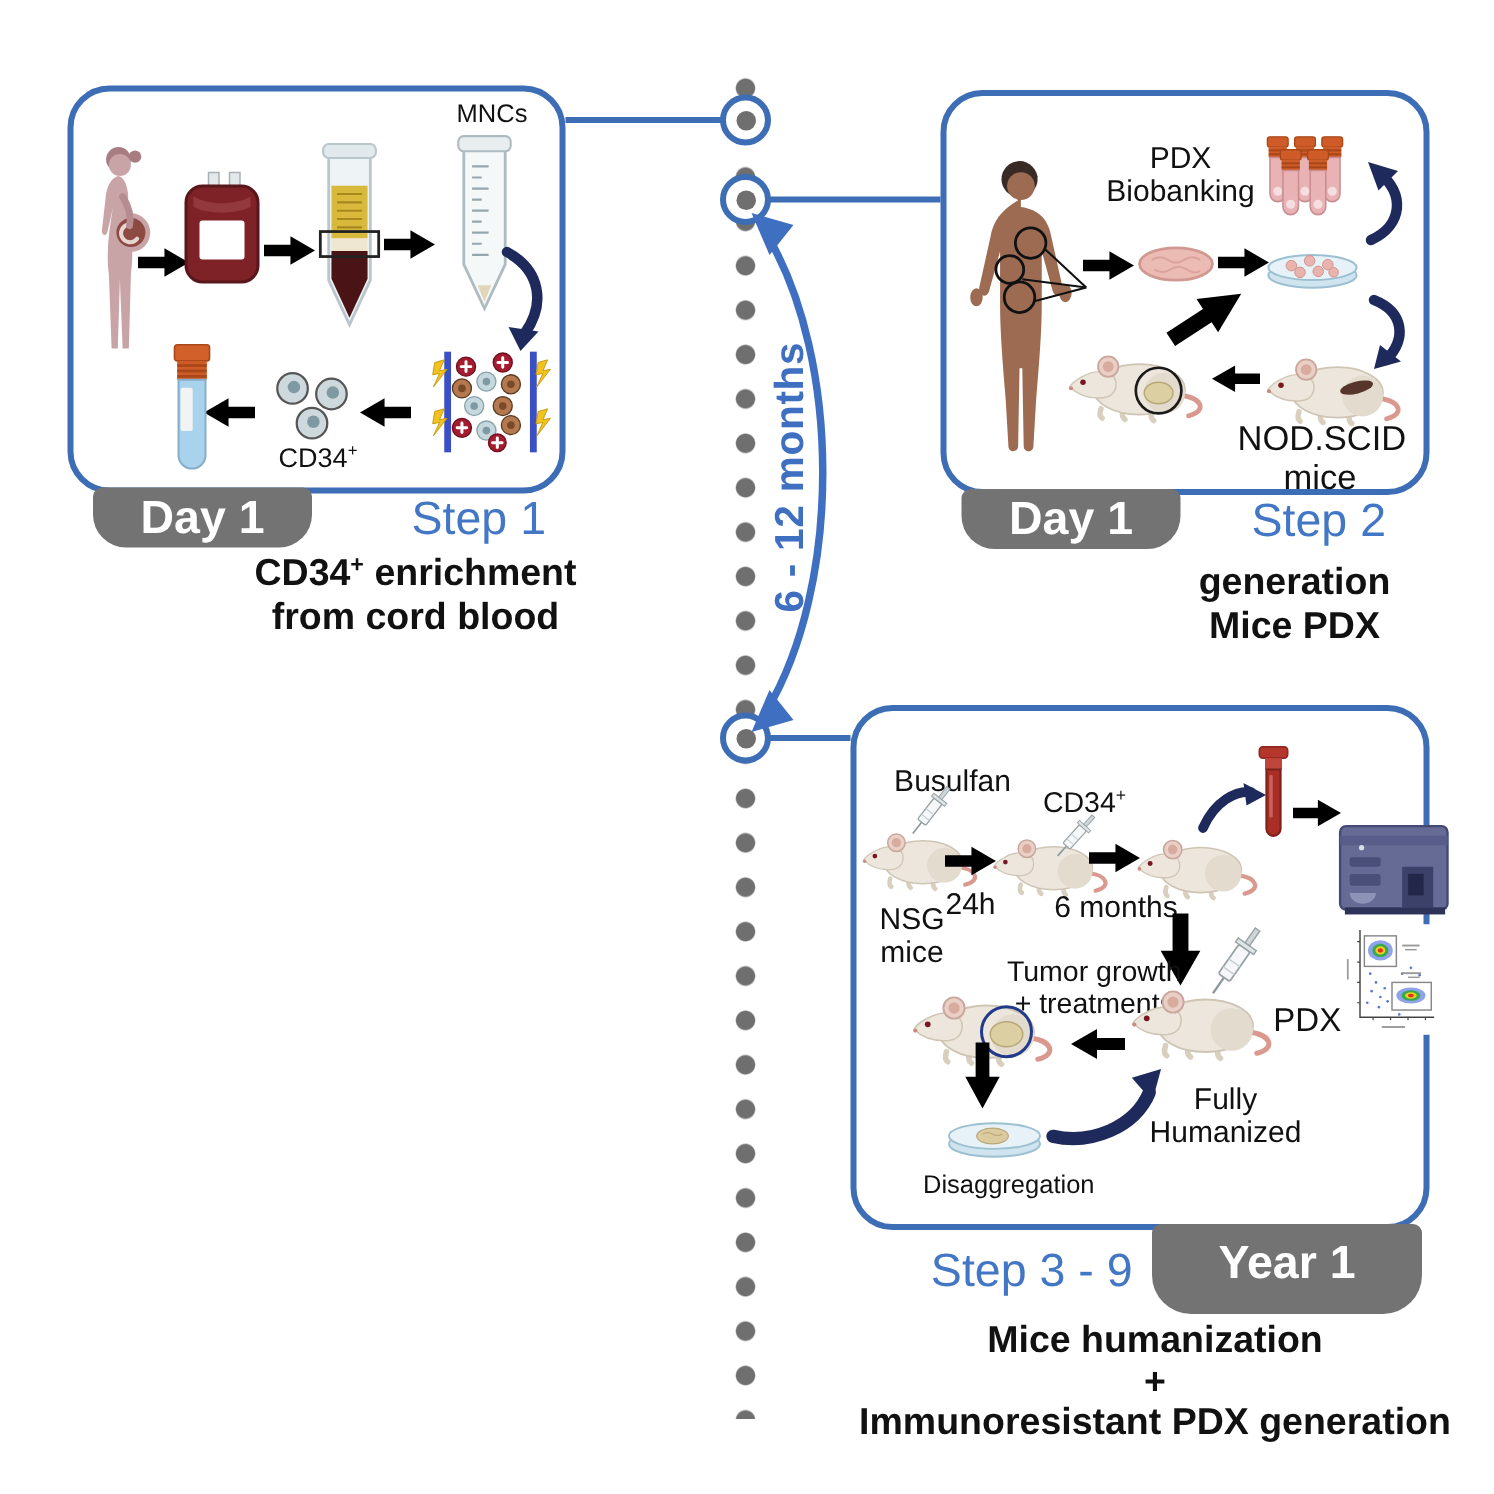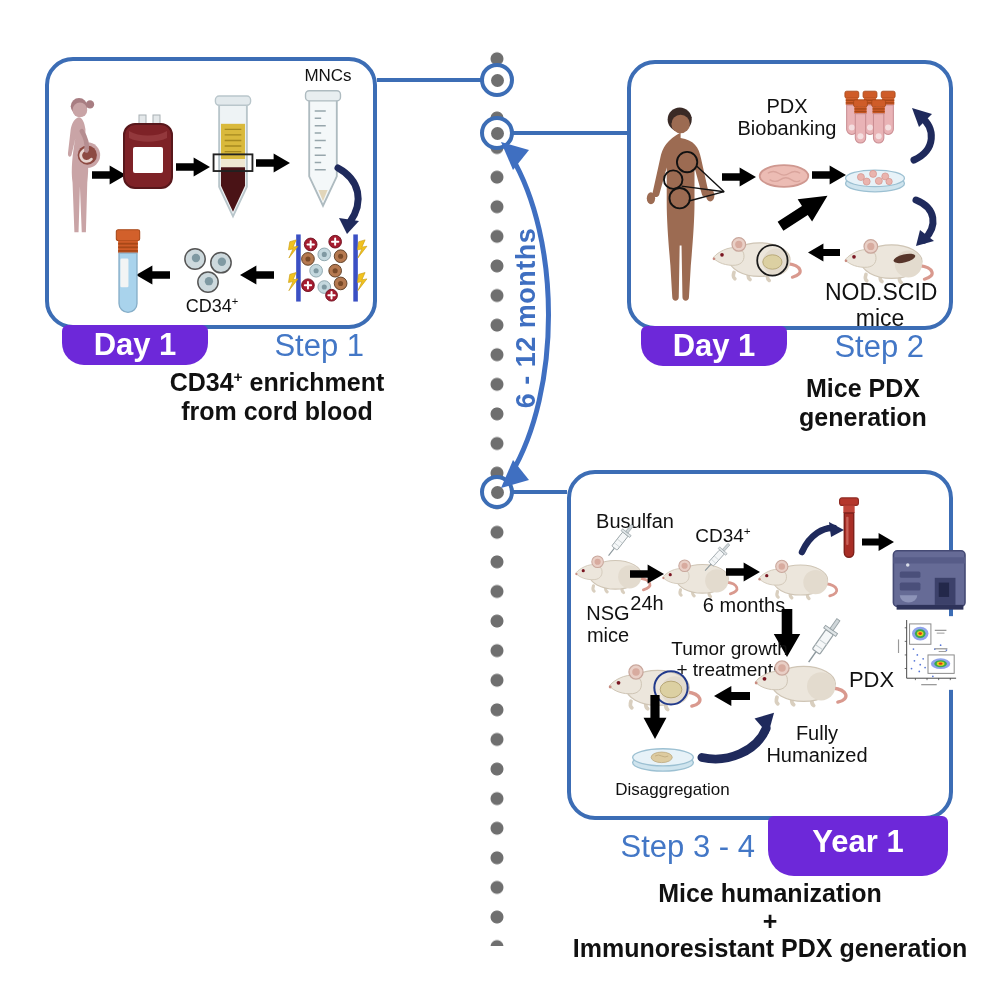--- a/index.html
+++ b/index.html
@@ -3,21 +3,21 @@
 <meta charset="utf-8">
 <style>
   html,body{margin:0;padding:0;background:#fff;}
   #canvas{position:relative;width:996px;height:996px;background:#fff;
           font-family:"Liberation Sans",sans-serif;overflow:hidden;}
   *{box-sizing:border-box;}
   svg{overflow:visible;display:block;}
   .panel{position:absolute;background:#fff;border:4px solid #3c6db5;border-radius:28px;}
   .icon{position:absolute;}
   .lbl{position:absolute;font-weight:normal;color:#111;text-align:center;line-height:1.12;}
-  .badge{position:absolute;background:#6d28d9;color:#fff;font-weight:bold;
+  .badge{position:absolute;background:#737373;color:#fff;font-weight:bold;
          text-align:center;border-radius:6px 6px 22px 22px;font-size:31px;}
   .steplbl{position:absolute;color:#4377c6;font-weight:normal;font-size:31px;text-align:right;}
   .cap{position:absolute;font-weight:bold;color:#111;text-align:center;font-size:25px;line-height:1.16;}
   .arr{position:absolute;}
   .connector{position:absolute;height:4px;background:#3c6db5;}
   sup{font-size:62%;}
   #dots{position:absolute;left:490px;top:44px;width:14px;height:902px;
         background-image:radial-gradient(circle,#6f6f6f 6px,rgba(0,0,0,0) 6.9px);
         background-size:14px 29.6px;background-repeat:repeat-y;background-position:center top;}
   .node{position:absolute;width:34px;height:34px;border-radius:50%;
@@ -326,22 +326,22 @@
       </div>
 
   <div class="lbl" style="left:194px;top:216px;width:110px;font-size:23px">
     <div>NOD.SCID</div>
         <div>mice</div>
   </div>
 </div>
 <div class="badge" style="left:641px;top:326px;width:146px;height:40px;line-height:40px">Day 1</div>
 <div class="steplbl" style="left:788px;top:329px;width:136px">Step 2</div>
 <div class="cap" style="left:773px;top:374px;width:180px">
+  <div>generation</div>
   <div>Mice PDX</div>
-  <div>generation</div>
 </div>
 
 <div class="panel" style="left:567px;top:470px;width:386px;height:350px">
   <div class="lbl" style="left:14px;top:36px;width:100px;font-size:20px">Busulfan</div>
 
   <svg class="icon" style="left:2px;top:68px" width="82" height="56" viewBox="0 0 120 70">
     <use href="#mouse"></use>
     <use href="#syr" transform="translate(52,14) rotate(-52)"></use>
   </svg>
   <div class="lbl" style="left:1px;top:128px;width:72px;font-size:20px">
@@ -487,21 +487,21 @@
     <path d="M38 20 q5 -3 10 0 q5 3 10 0" stroke="#bca87c" stroke-width="1.2" fill="none"></path>
   </svg>
 
   <svg class="icon" style="left:127px;top:236px" width="78" height="55" viewBox="0 0 80 55">
     <path d="M4 48 C30 54 60 42 70 18" stroke="#1f2a5c" stroke-width="9" fill="none" stroke-linecap="round"></path>
     <polygon points="78,2 58,8 72,24" fill="#1f2a5c"></polygon>
   </svg>
 
   <div class="lbl" style="left:29px;top:306px;width:145px;font-size:17px">Disaggregation</div>
 </div>
-<div class="steplbl" style="left:580px;top:829px;width:175px">Step 3 - 4</div>
+<div class="steplbl" style="left:580px;top:829px;width:175px">Step 3 - 9</div>
 <div class="badge" style="left:768px;top:816px;width:180px;height:60px;line-height:52px;border-radius:6px 6px 26px 26px">Year 1</div>
 <div class="cap" style="left:520px;top:880px;width:500px;line-height:1.1">
   <div>Mice humanization</div>
   <div>+</div>
   <div>Immunoresistant PDX generation</div>
 </div>
 
 </div>
 
 </body></html>

